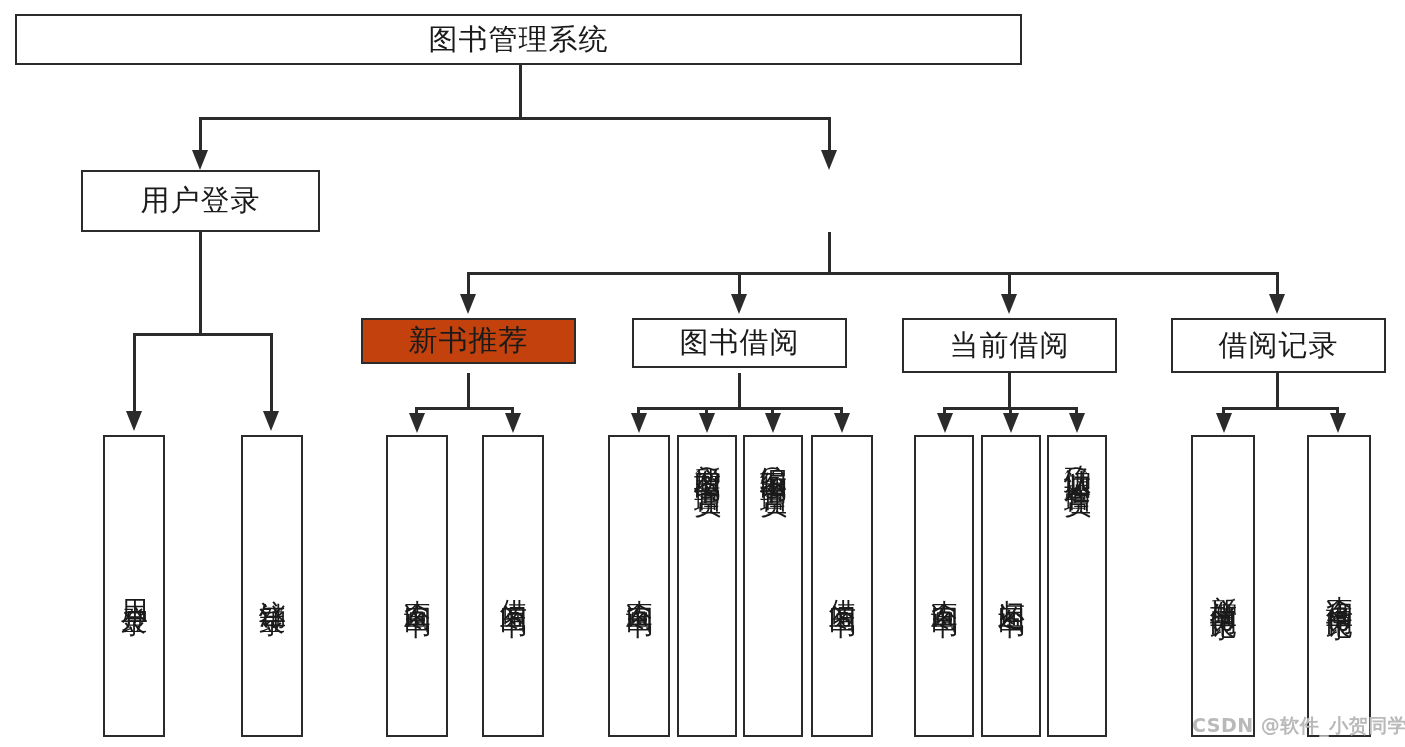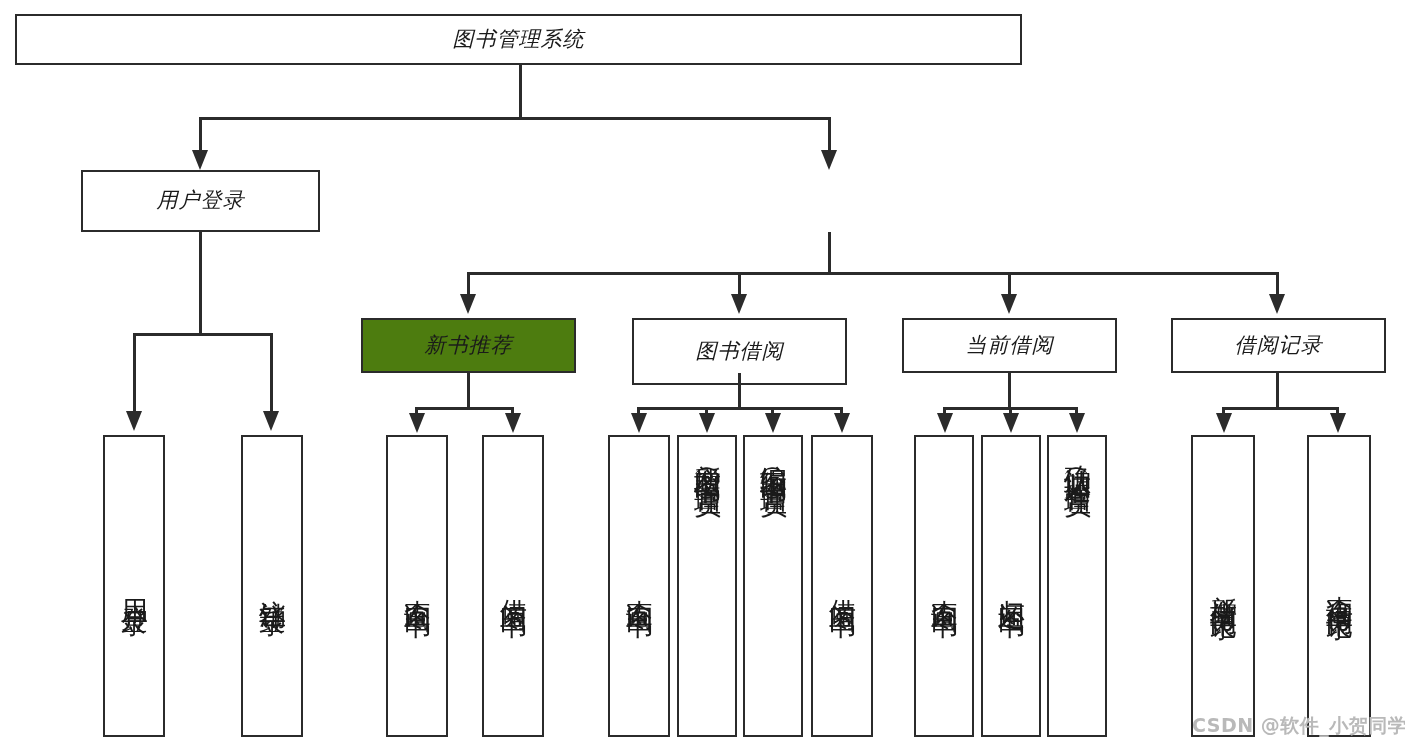--- a/index.html
+++ b/index.html
@@ -27,25 +27,24 @@
   .node .label {
     display: block;
   }
   
   .node.horiz {
     display: flex;
     align-items: center;
     justify-content: center;
   }
   .node.horiz .label {
-    font-size: 21px;
+    font-size: 29px;
     line-height: 1.1;
     letter-spacing: 1px;
     white-space: nowrap;
-    font-style: italic;
   }
   
   .node.vert {
     display: flex;
     justify-content: center;
   }
   .node.vert .label {
     writing-mode: vertical-rl;
     text-orientation: upright;
     font-size: 27px;
@@ -90,24 +89,24 @@
 <div id="canvas">
 
   <div class="node horiz" style="left: 15px; top: 14px; width: 1007px; height: 51px; border-color: rgb(43, 43, 43); background: rgb(255, 255, 255); color: rgb(26, 26, 26);">
     <span class="label">图书管理系统</span>
   </div>
 
   <div class="node horiz" style="left: 81px; top: 170px; width: 239px; height: 62px; border-color: rgb(43, 43, 43); background: rgb(255, 255, 255); color: rgb(26, 26, 26);">
     <span class="label">用户登录</span>
   </div>
 
-  <div class="node horiz" style="left: 361px; top: 318px; width: 215px; height: 55px; border-color: rgb(43, 43, 43); background: #4d7c0f; color: rgb(26, 26, 26);">
+  <div class="node horiz" style="left: 361px; top: 318px; width: 215px; height: 46px; border-color: rgb(43, 43, 43); background: #c2410c; color: rgb(26, 26, 26);">
     <span class="label">新书推荐</span>
   </div>
-  <div class="node horiz" style="left: 632px; top: 318px; width: 215px; height: 67px; border-color: rgb(43, 43, 43); background: rgb(255, 255, 255); color: rgb(26, 26, 26);">
+  <div class="node horiz" style="left: 632px; top: 318px; width: 215px; height: 50px; border-color: rgb(43, 43, 43); background: rgb(255, 255, 255); color: rgb(26, 26, 26);">
     <span class="label">图书借阅</span>
   </div>
   <div class="node horiz" style="left: 1171px; top: 318px; width: 215px; height: 55px; border-color: rgb(43, 43, 43); background: rgb(255, 255, 255); color: rgb(26, 26, 26);">
     <span class="label">借阅记录</span>
   </div>
   <div class="node horiz" style="left: 902px; top: 318px; width: 215px; height: 55px; border-color: rgb(43, 43, 43); background: rgb(255, 255, 255); color: rgb(26, 26, 26);">
     <span class="label">当前借阅</span>
   </div>
 
   <div class="node vert center-text" style="left: 103px; top: 435px; width: 62px; height: 302px; border-color: rgb(43, 43, 43); background: rgb(255, 255, 255); color: rgb(26, 26, 26);">

